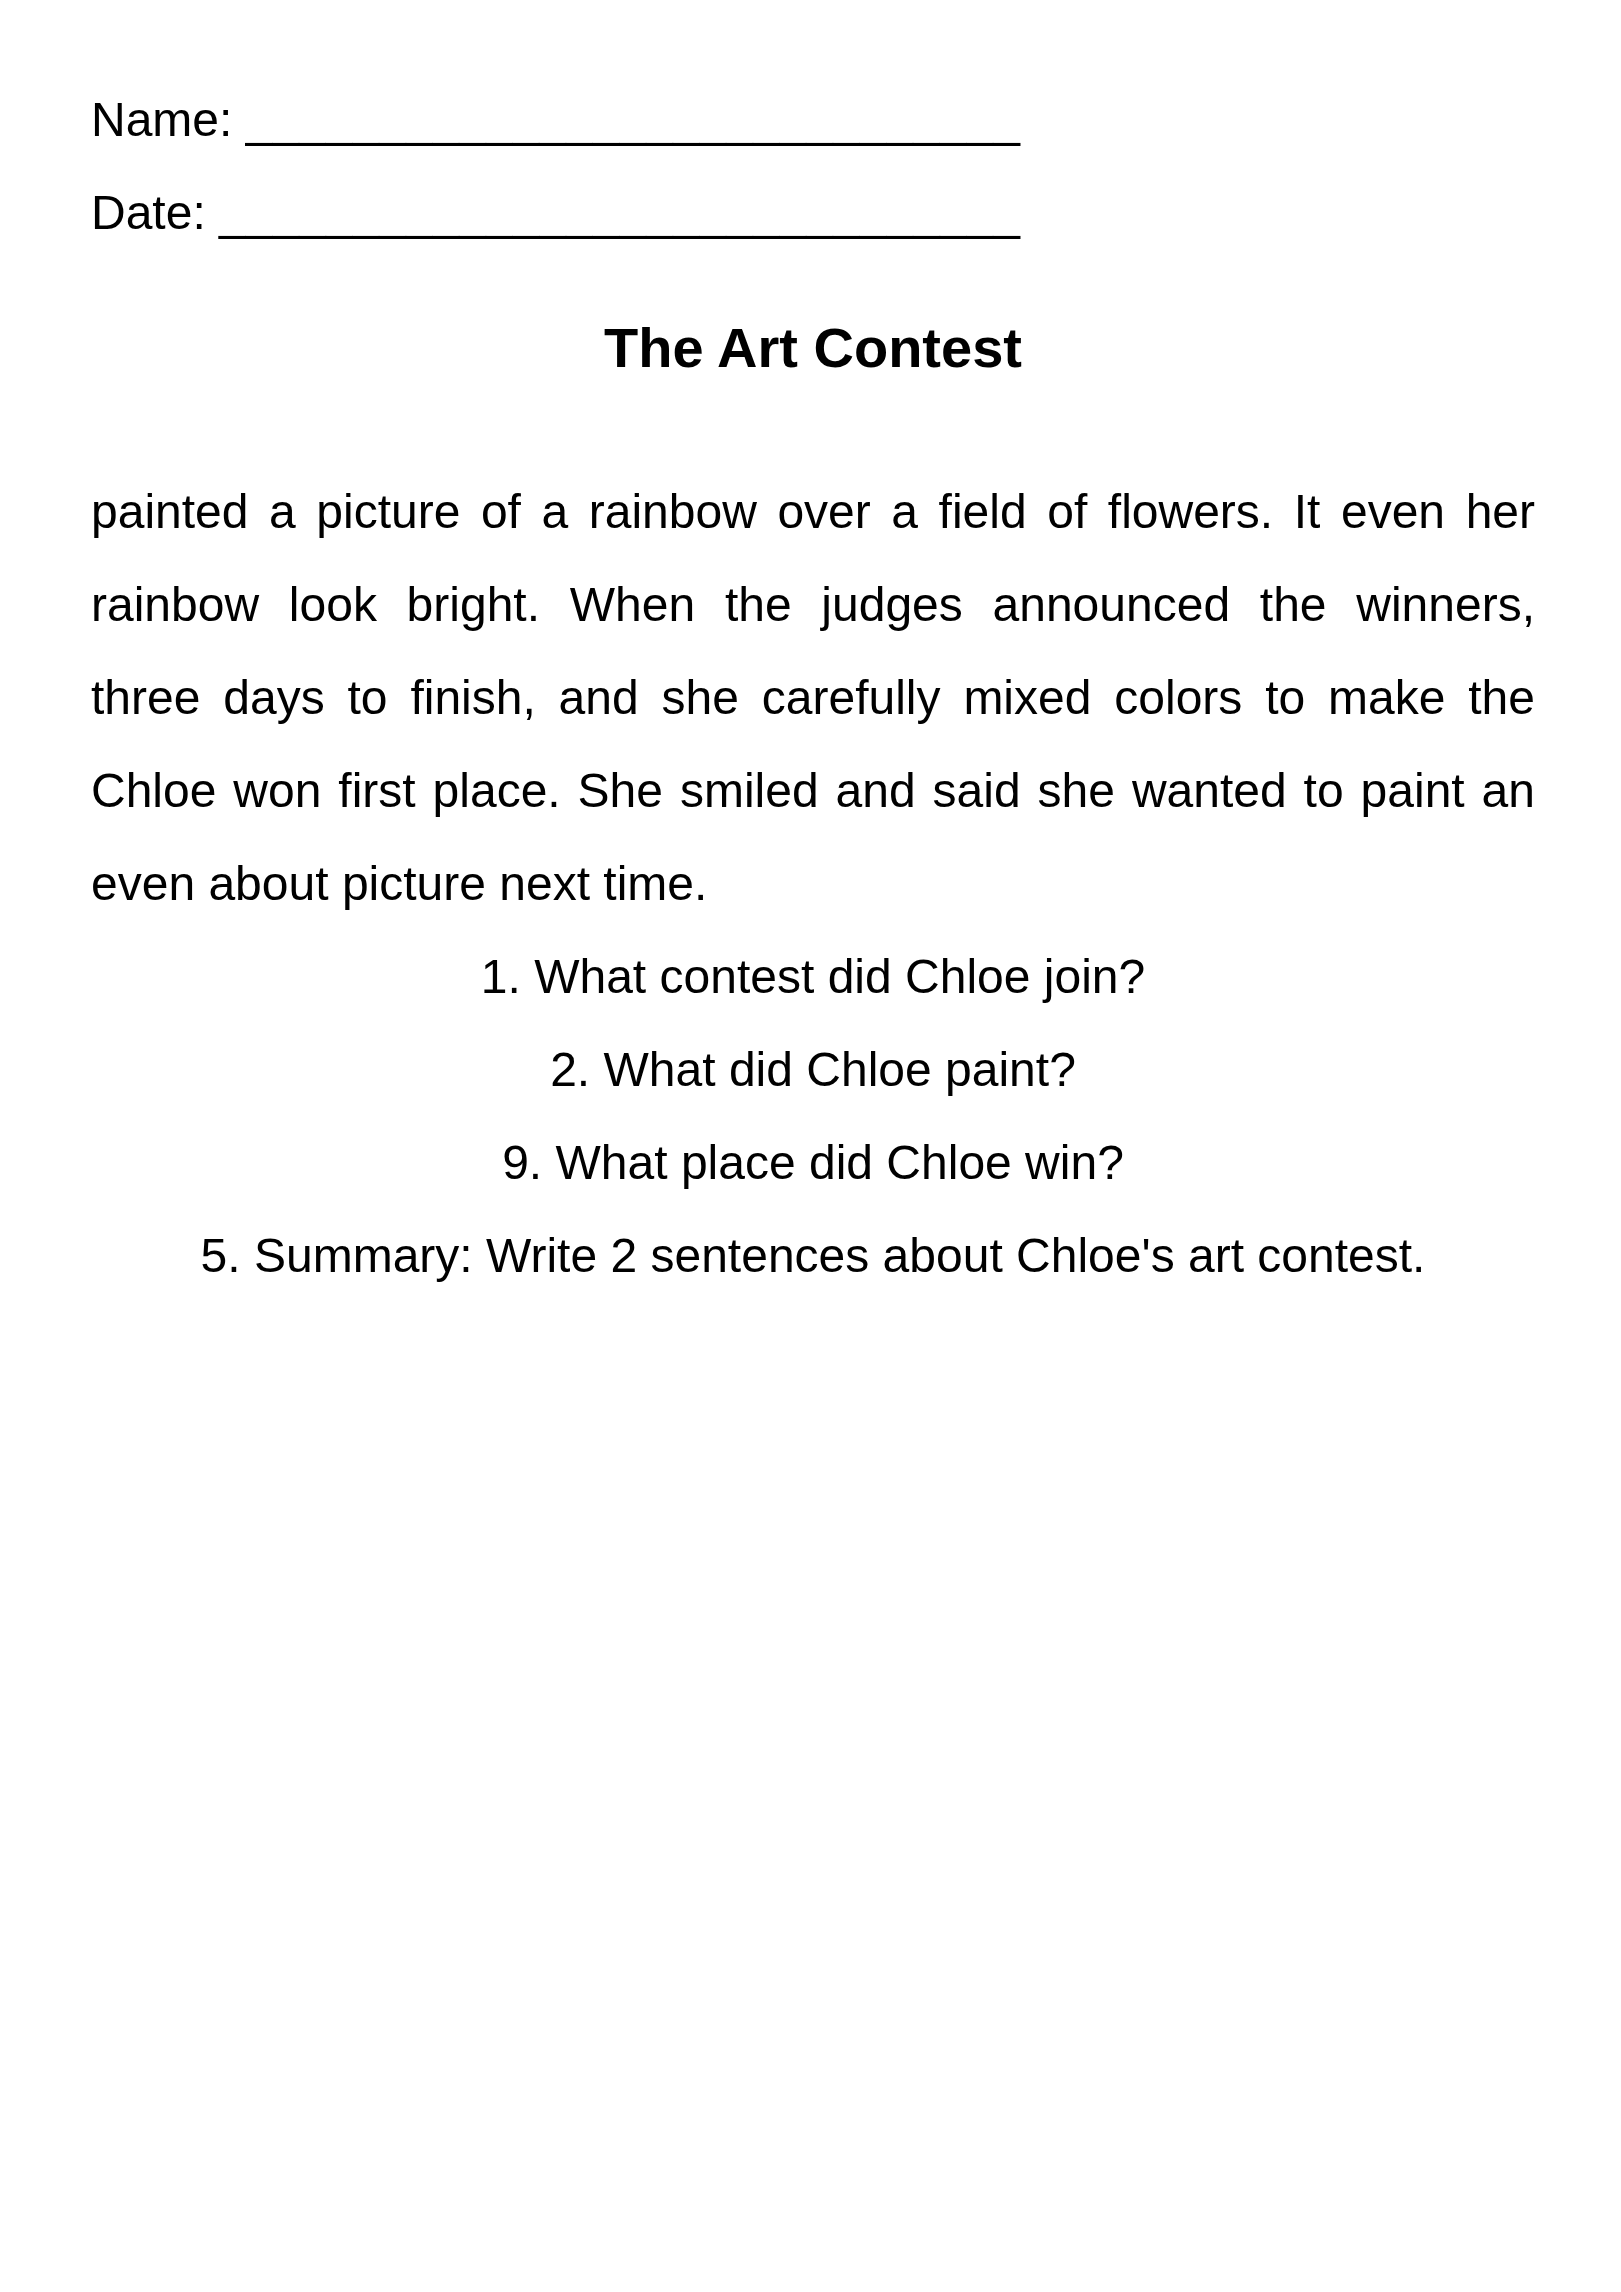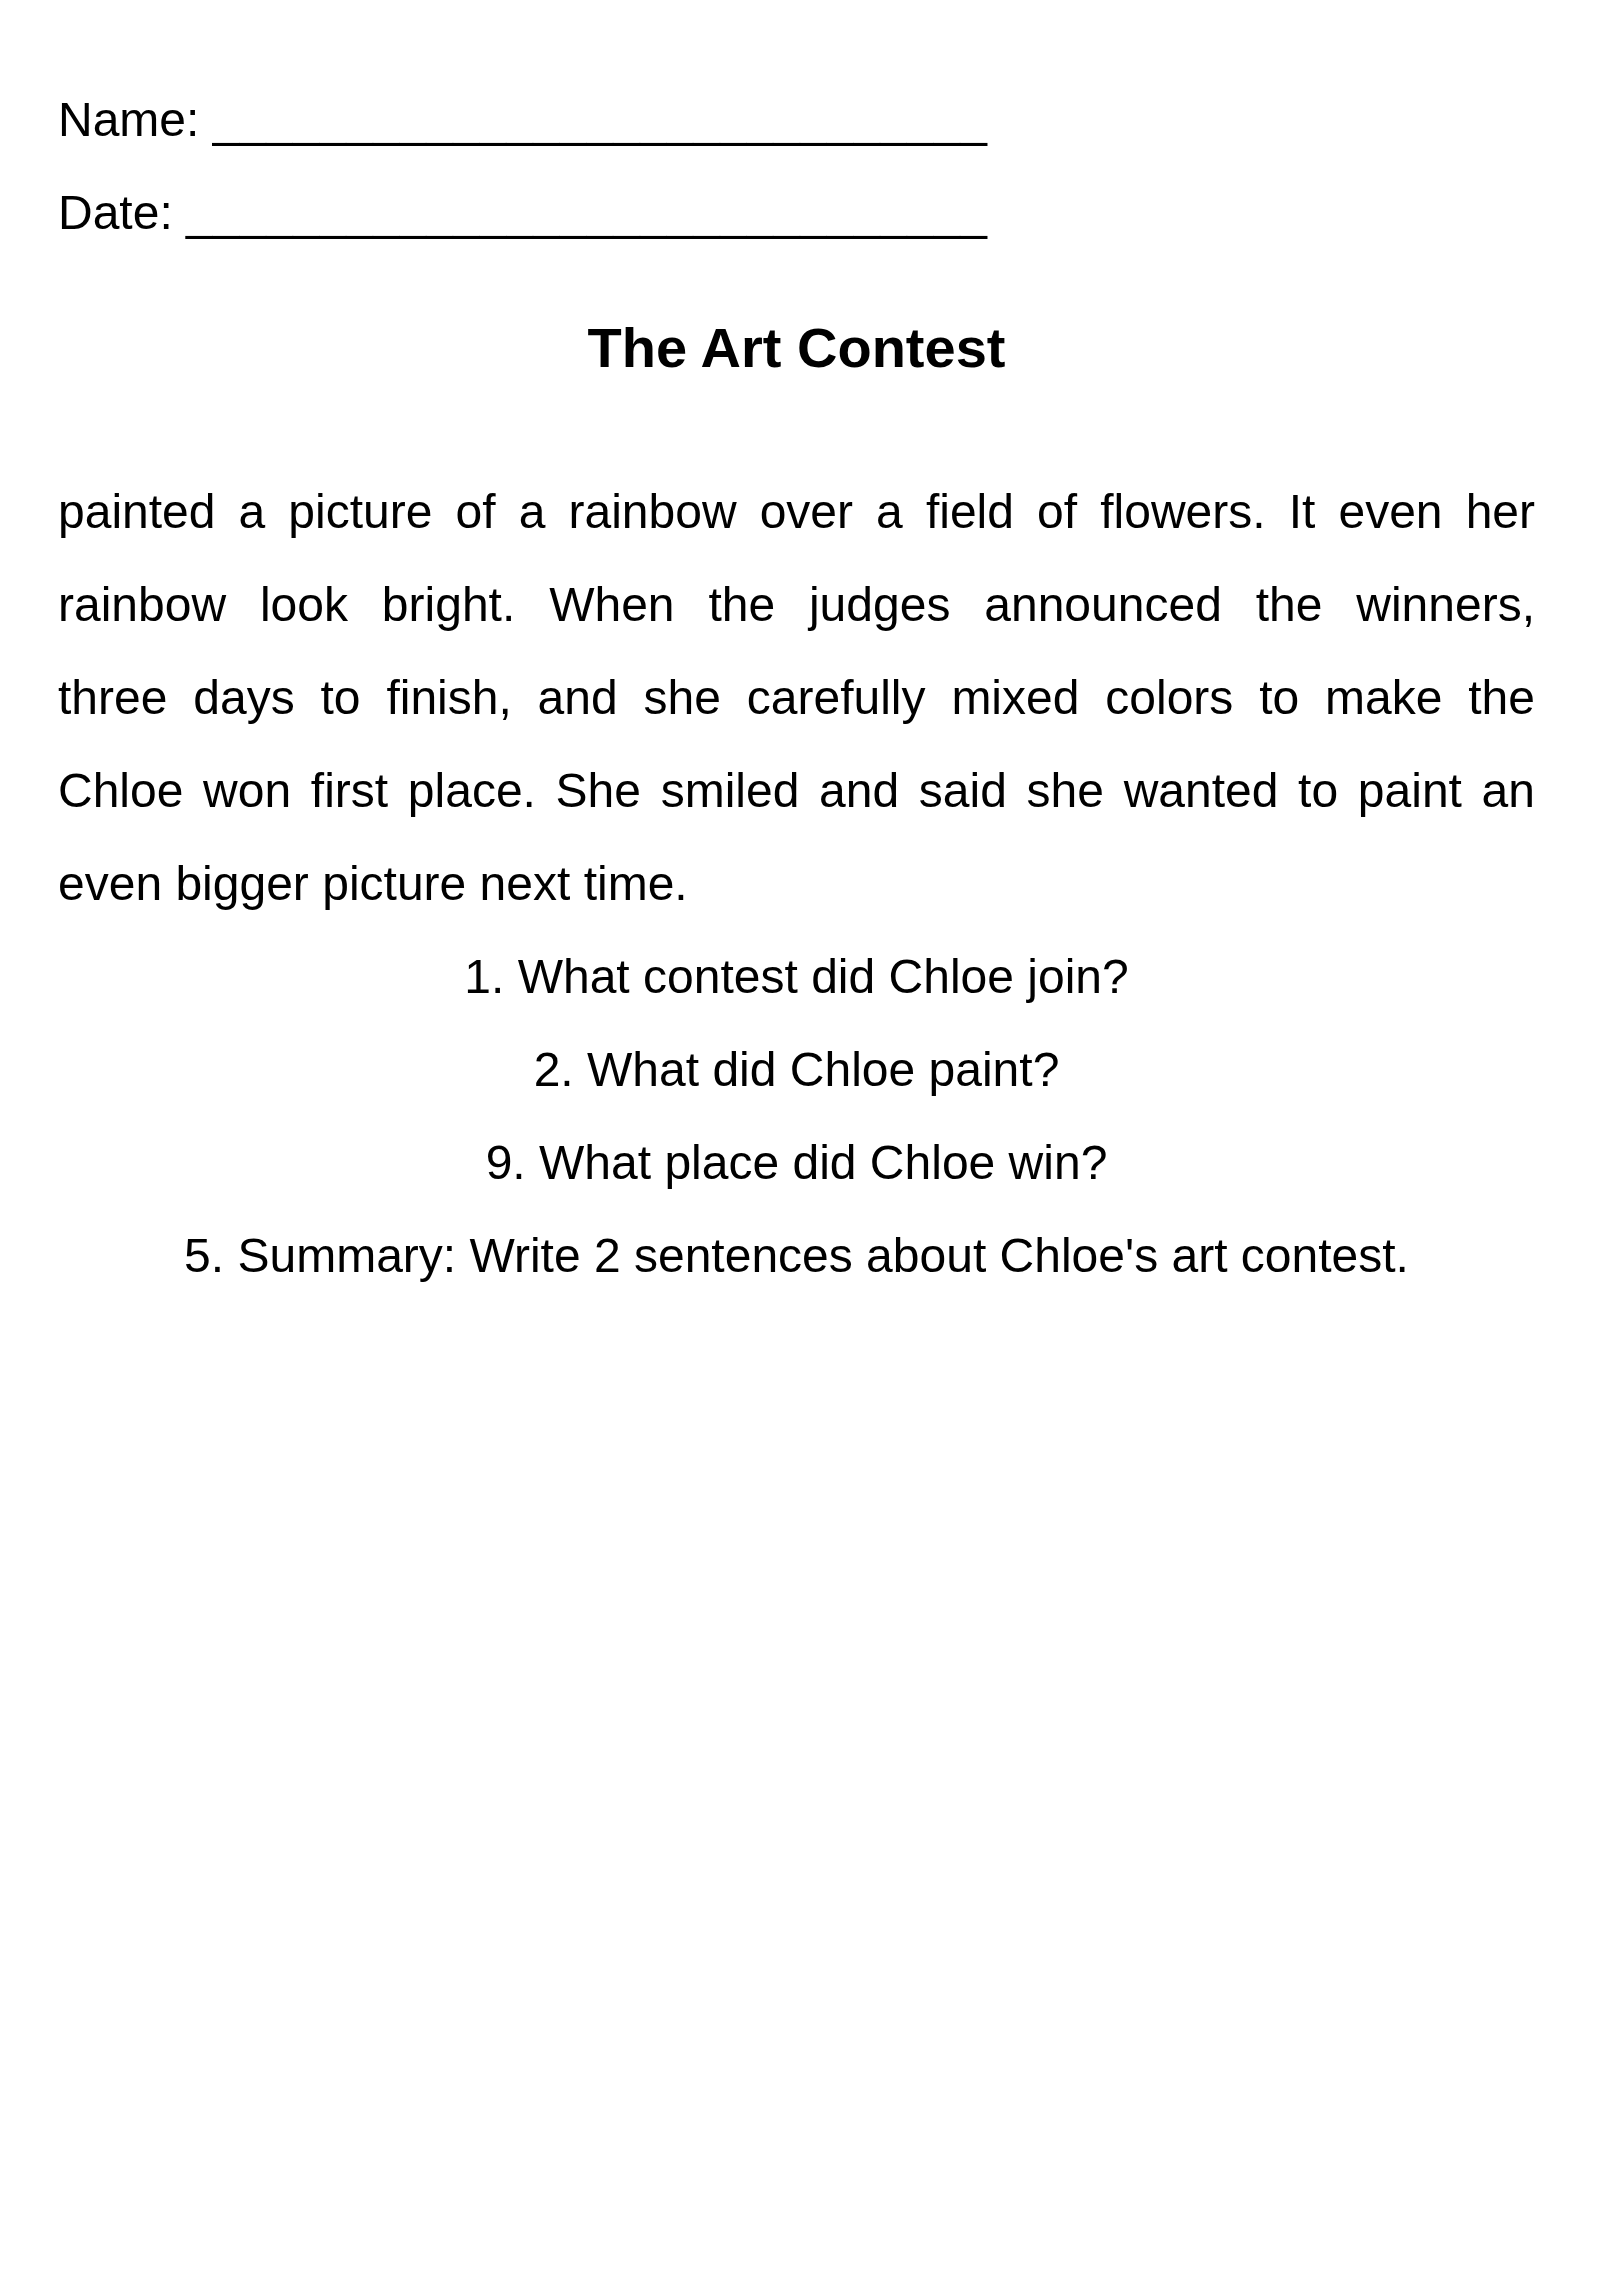--- a/index.html
+++ b/index.html
@@ -10,21 +10,21 @@
   .page {
     position: relative;
     width: 1621px;
     height: 2293px;
     background: #ffffff;
     color: #000000;
     font-family: "Liberation Sans", sans-serif;
     font-size: 48px;
     line-height: 93px;
     box-sizing: border-box;
-    padding: 73px 86px 0 58px;
+    padding: 73px 86px 0 91px;
     overflow: hidden;
   }
   .field-row {
     white-space: pre;
   }
   .blank-line {
     letter-spacing: 0;
   }
   .doc-title {
     margin: 42px 0 0 0;
@@ -66,21 +66,21 @@
 
   <h1 class="doc-title">The Art Contest</h1>
 
   <div class="story">
     <div>
         <div class="jline">painted a picture of a rainbow over a field of flowers. It even her</div>
         <div class="jline">rainbow look bright. When the judges announced the winners,</div>
         <div class="jline">three days to finish, and she carefully mixed colors to make the</div>
         <div class="jline">Chloe won first place. She smiled and said she wanted to paint an</div>
       </div>
-    <div class="jline-last">even bigger picture next time.</div>
+    <div class="jline-last">even about picture next time.</div>
   </div>
 
 
   <div>
       <div class="qline">1. What contest did Chloe join?</div>
       <div class="qline">2. What did Chloe paint?</div>
       <div class="qline">9. What place did Chloe win?</div>
       <div class="qline">5. Summary: Write 2 sentences about Chloe's art contest.</div>
     </div>
 

